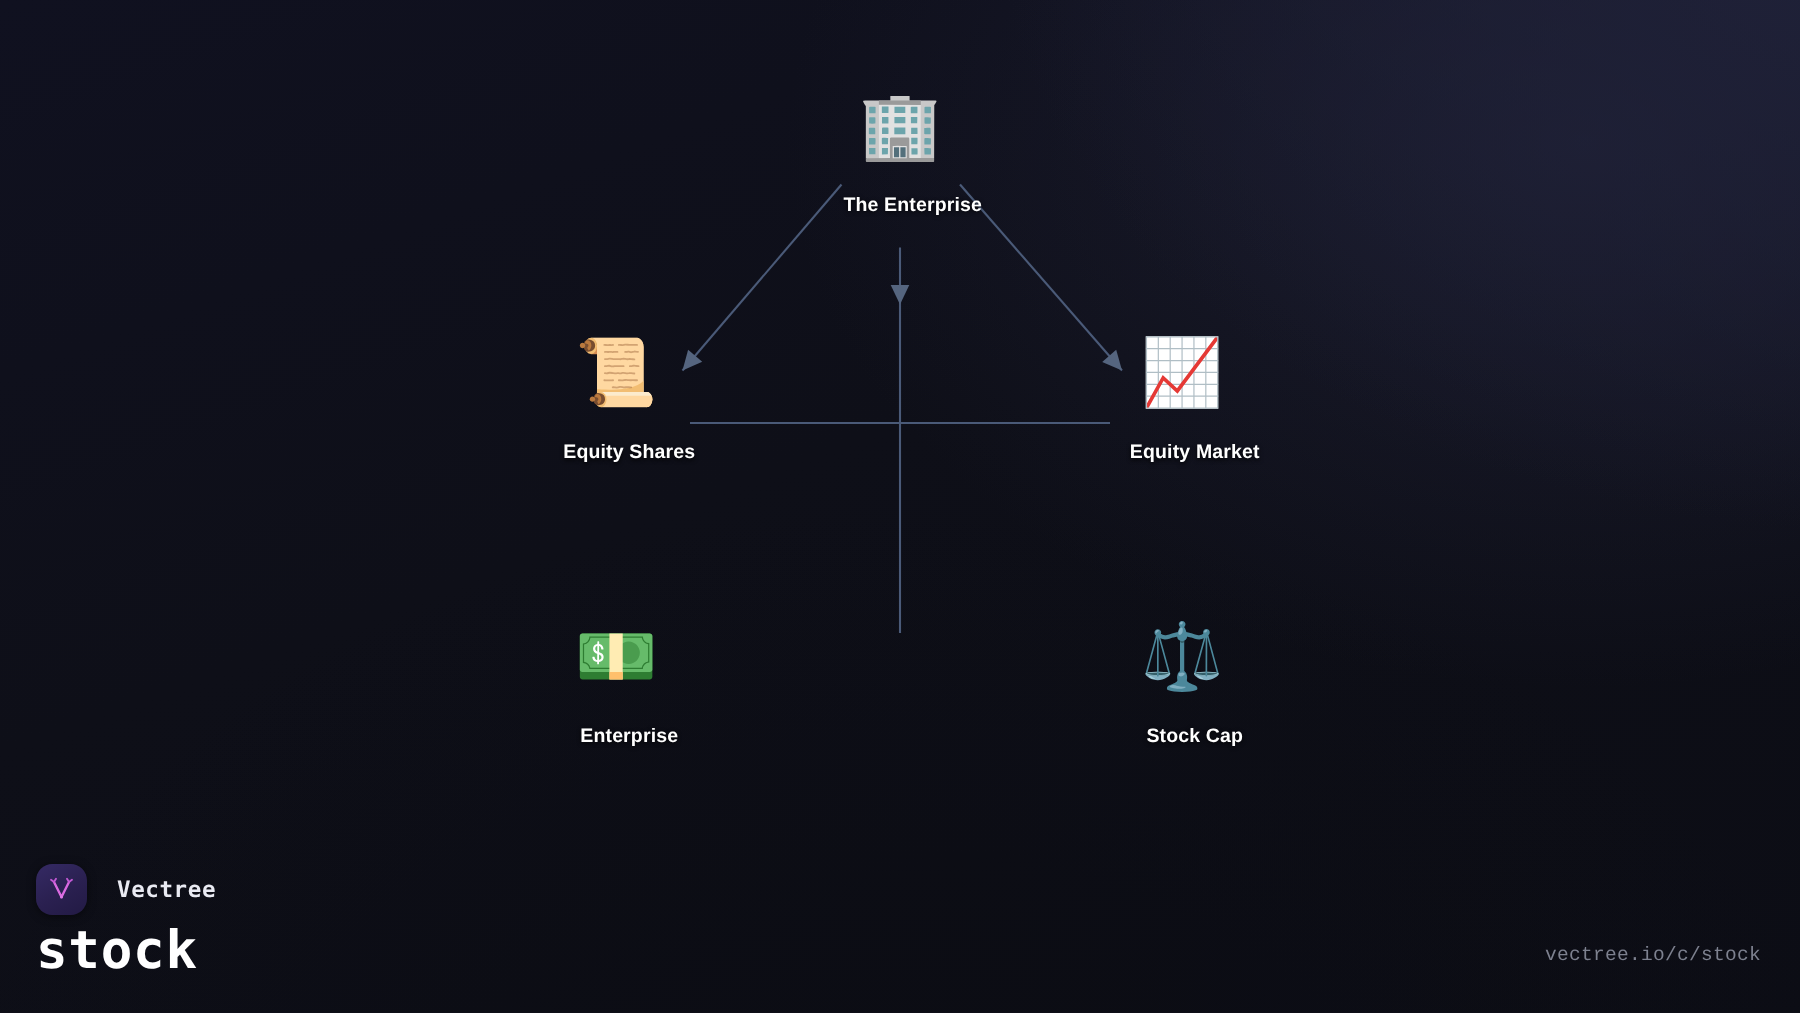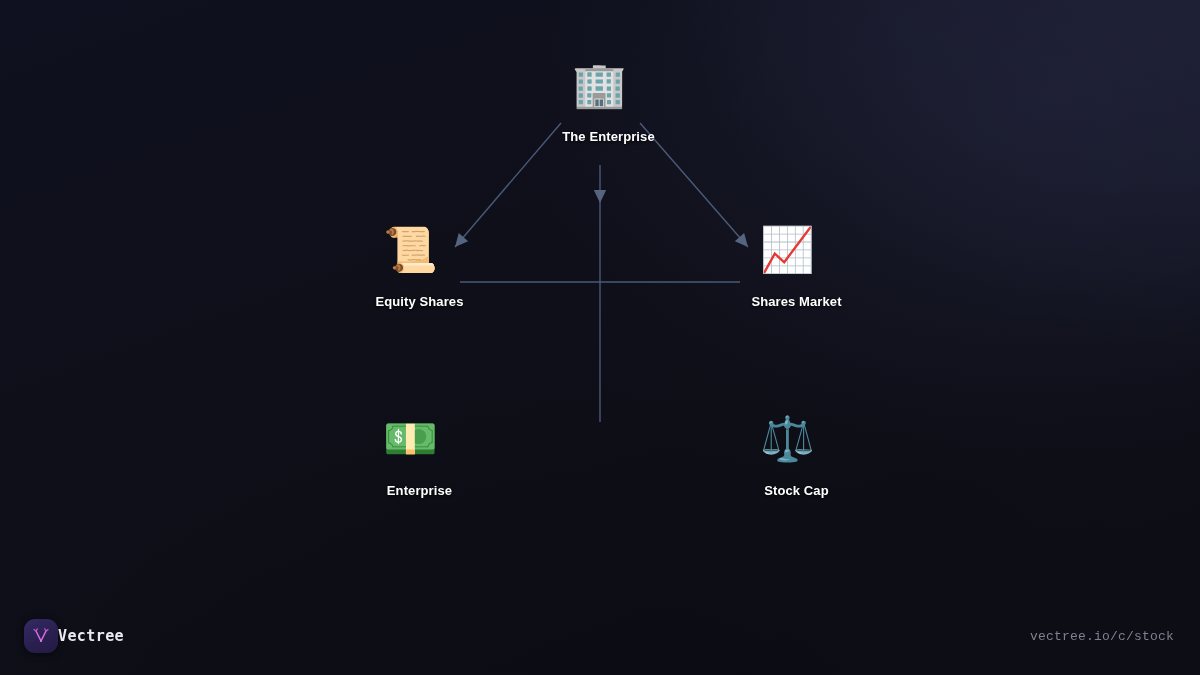--- a/index.html
+++ b/index.html
@@ -65,21 +65,21 @@
     left:24px;
     bottom:22px;
     display:flex;
     flex-direction:column;
     align-items:flex-start;
     gap:6px;
   }
   .brand-row {
     display:flex;
     align-items:center;
-    gap:0;
+    gap:20px;
   }
   .brand-logo {
     width:34px;
     height:34px;
     border-radius:11px;
     background:linear-gradient(150deg, #352a64 0%, #2a2050 55%, #221a44 100%);
     display:flex;
     align-items:center;
     justify-content:center;
     box-shadow:0 1px 6px rgba(0,0,0,0.5);
@@ -136,21 +136,21 @@
     <div class="node" style="left: 600px; top: 101px;">
       <div class="node-icon">🏢</div>
       <div class="node-label">The Enterprise</div>
     </div>
     <div class="node" style="left: 411px; top: 266px;">
       <div class="node-icon">📜</div>
       <div class="node-label">Equity Shares</div>
     </div>
     <div class="node" style="left: 788px; top: 266px;">
       <div class="node-icon">📈</div>
-      <div class="node-label">Shares Market</div>
+      <div class="node-label">Equity Market</div>
     </div>
     <div class="node" style="left: 411px; top: 455px;">
       <div class="node-icon">💵</div>
       <div class="node-label">Enterprise</div>
     </div>
     <div class="node" style="left: 788px; top: 455px;">
       <div class="node-icon">⚖️</div>
       <div class="node-label">Stock Cap</div>
     </div>
   </div>
@@ -159,15 +159,16 @@
   <div class="brand-row">
     <div class="brand-logo">
       <svg width="20" height="20" viewBox="0 0 24 24">
         <path d="M6 6 L12 18 L18 6" fill="none" stroke="#d96ae0" stroke-width="1.9" stroke-linecap="round" stroke-linejoin="round"></path>
         <path d="M6 6 L3.6 4.2 M6 6 L7.6 3.4 M18 6 L20.4 4.2 M18 6 L16.4 3.4" fill="none" stroke="#c259d4" stroke-width="1.5" stroke-linecap="round"></path>
         <circle cx="12" cy="18" r="1.2" fill="#e07ae8"></circle>
       </svg>
     </div>
     <div class="brand-name">Vectree</div>
   </div>
+  <div class="brand-slug">stock</div>
 </div>
 
 <div id="url">vectree.io/c/stock</div>
 
 </body></html>

